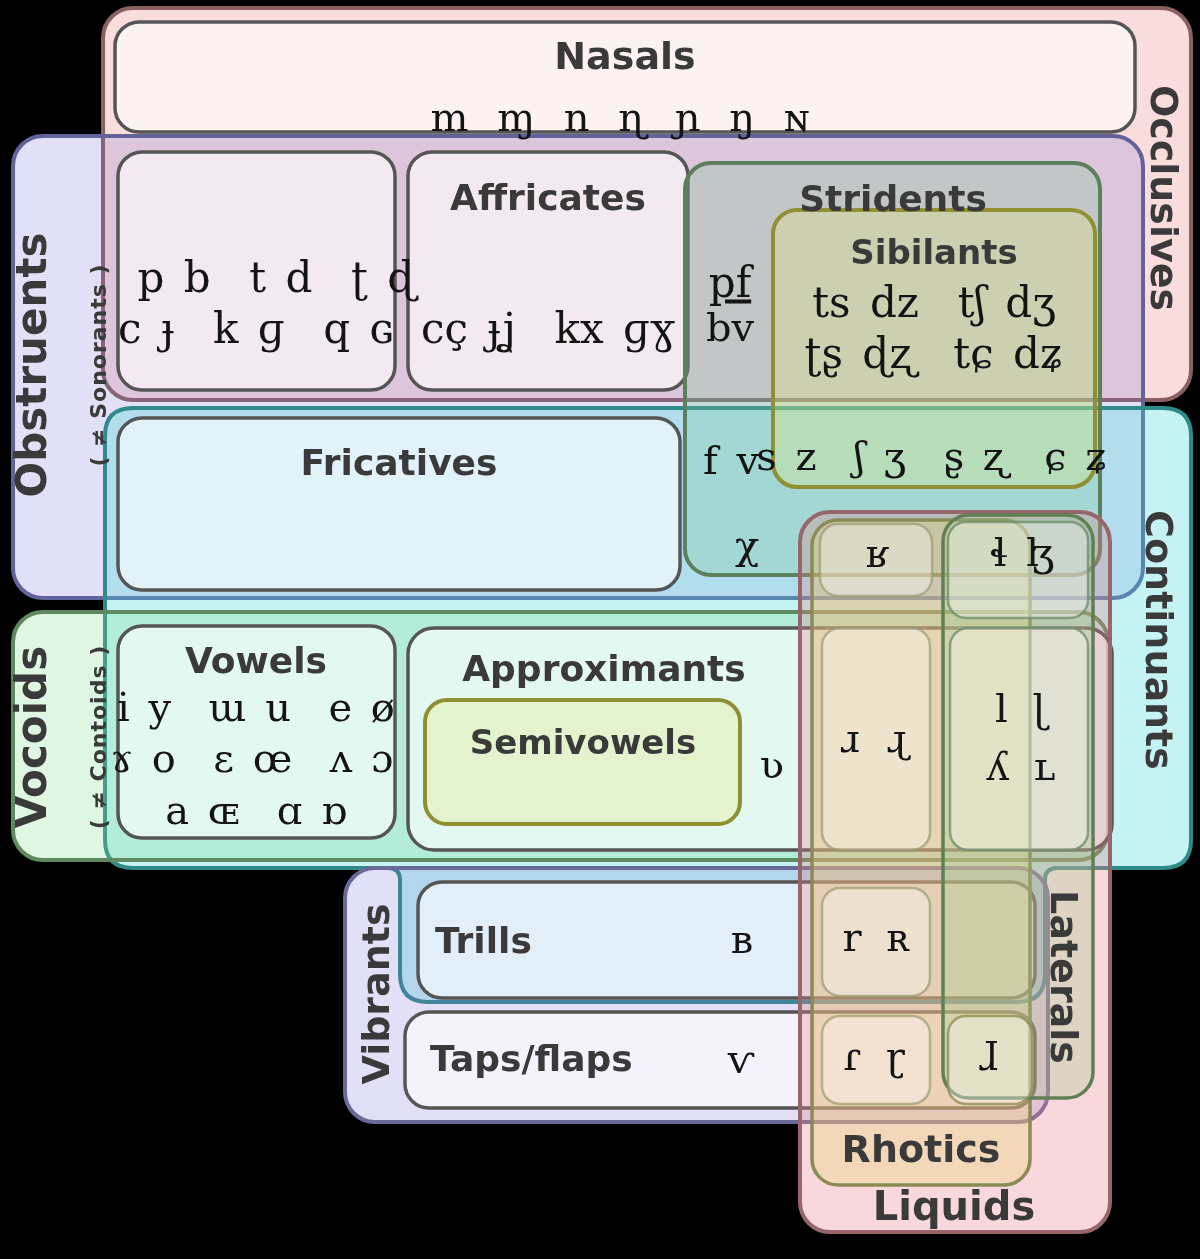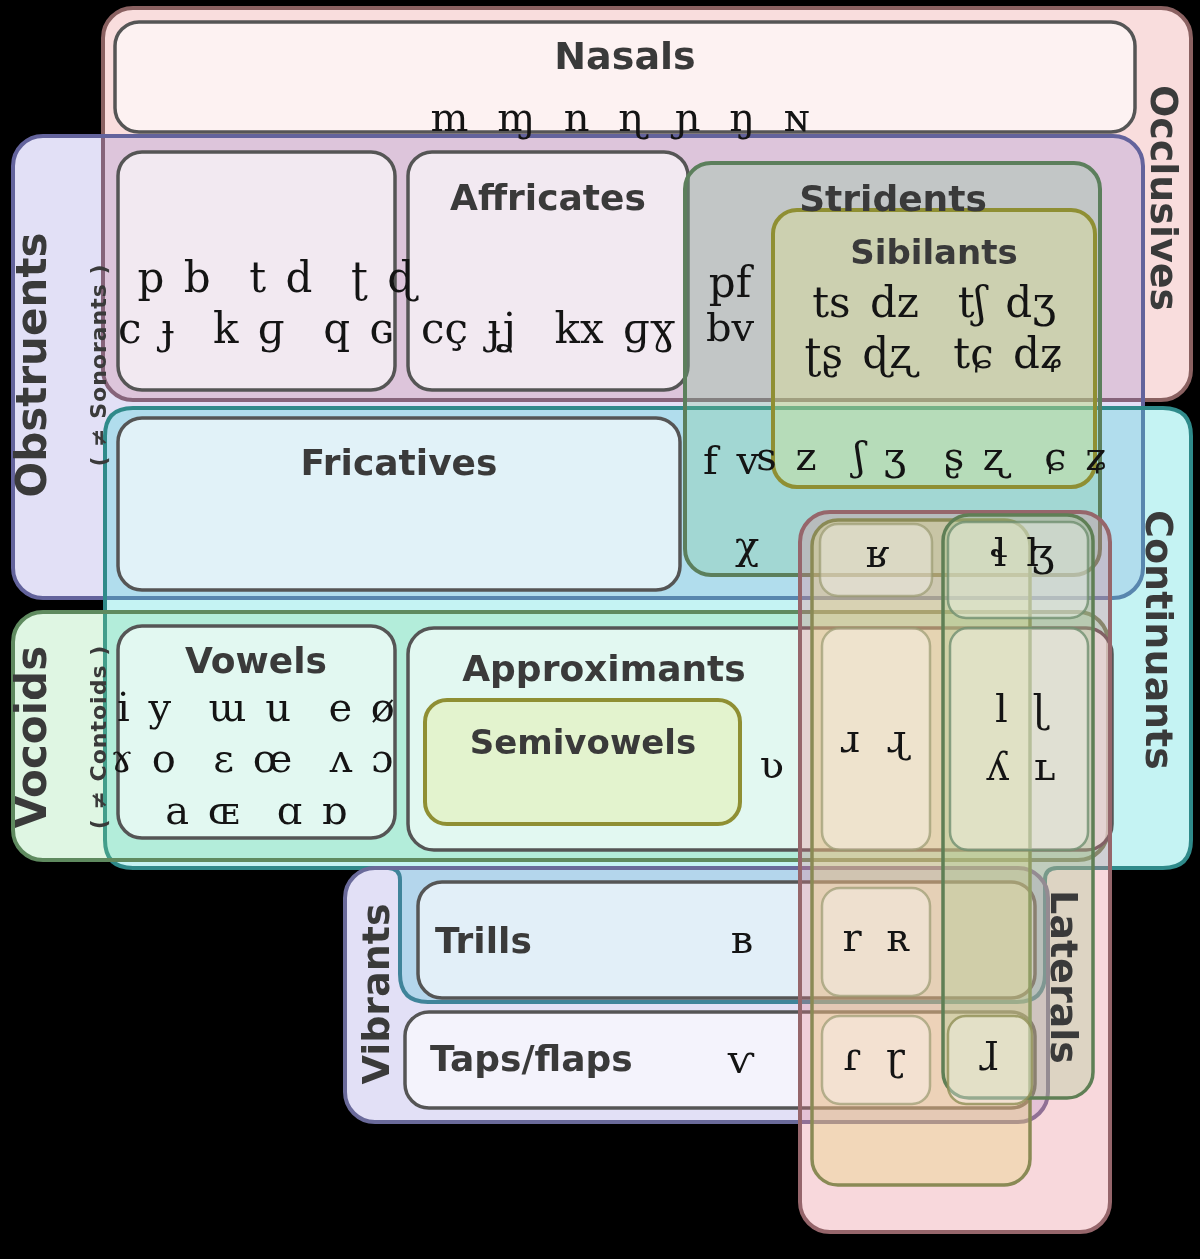--- a/index.html
+++ b/index.html
@@ -64,21 +64,21 @@
   <div class="txt title" style="left:625px;top:56px;font-size:38px;">Nasals</div>
   <div class="txt sym" style="left:620px;top:97px;font-size:40px;word-spacing:16px;margin-top:20px;">m ɱ n ɳ ɲ ŋ ɴ</div>
 
   <div class="txt sym" style="left:256px;top:277px;font-size:42px;margin-left:20px;">p b  t d  ʈ ɖ</div>
   <div class="txt sym" style="left:256px;top:328px;font-size:42px;">c ɟ  k ɡ  q ɢ</div>
 
   <div class="txt title" style="left:548px;top:197px;font-size:36px;">Affricates</div>
   <div class="txt sym" style="left:548px;top:328px;font-size:42px;">cç ɟʝ  kx ɡɣ</div>
 
   <div class="txt title" style="left:893px;top:198px;font-size:36px;">Stridents</div>
-  <div class="txt sym" style="left:730px;top:282px;font-size:42px;">pf</div>
+  <div class="txt sym" style="left:730px;top:282px;font-size:42px;text-decoration:underline;">pf</div>
   <div class="txt sym" style="left:730px;top:327px;font-size:40px;text-align:right;">bv</div>
   <div class="txt sym" style="left:731px;top:460px;font-size:40px;">f v</div>
   <div class="txt sym" style="left:747px;top:545px;font-size:40px;">χ</div>
 
   <div class="txt title" style="left:934px;top:252px;font-size:34px;">Sibilants</div>
   <div class="txt sym" style="left:934px;top:302px;font-size:42px;">ts dz  tʃ dʒ</div>
   <div class="txt sym" style="left:934px;top:353px;font-size:42px;">ʈʂ ɖʐ  tɕ dʑ</div>
   <div class="txt sym" style="left:932px;top:456px;font-size:40px;">s z  ʃ ʒ  ʂ ʐ  ɕ ʑ</div>
 
   <div class="txt title" style="left:399px;top:462px;font-size:36px;">Fricatives</div>
@@ -114,14 +114,16 @@
   <div class="txt lab vlabelL" style="left:60px;top:365px;">
     <div style="font-size:42px;">Obstruents</div>
     <div class="sub">( ≠ Sonorants )</div>
   </div>
   <div class="txt lab vlabelL" style="left:60px;top:737px;">
     <div style="font-size:42px;">Vocoids</div>
     <div class="sub">( ≠ Contoids )</div>
   </div>
   <div class="txt lab vlabelL" style="left:377px;top:994px;font-size:38px;">Vibrants</div>
 
+  <div class="txt lab" style="left:921px;top:1150px;font-size:38px;">Rhotics</div>
+  <div class="txt lab" style="left:954px;top:1206px;font-size:40px;">Liquids</div>
 
 </div>
 
 </body></html>

